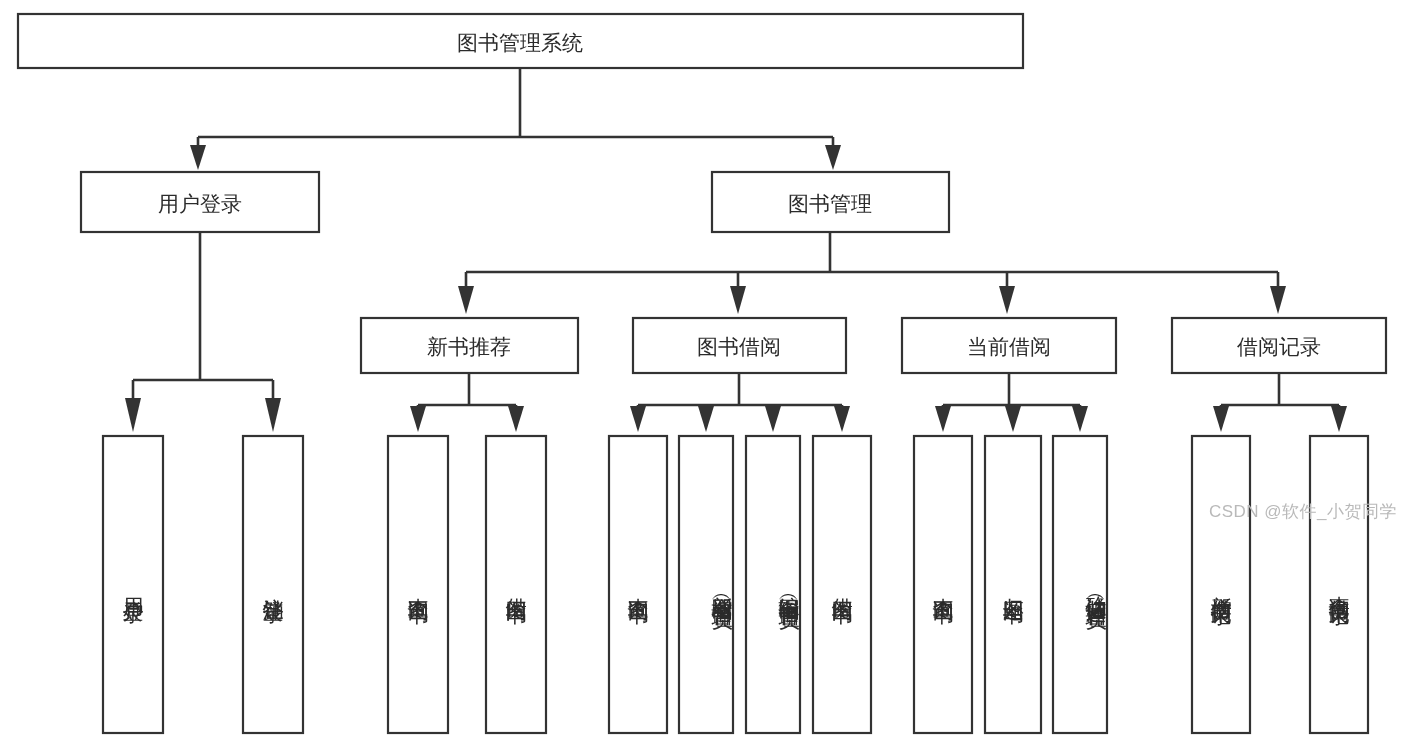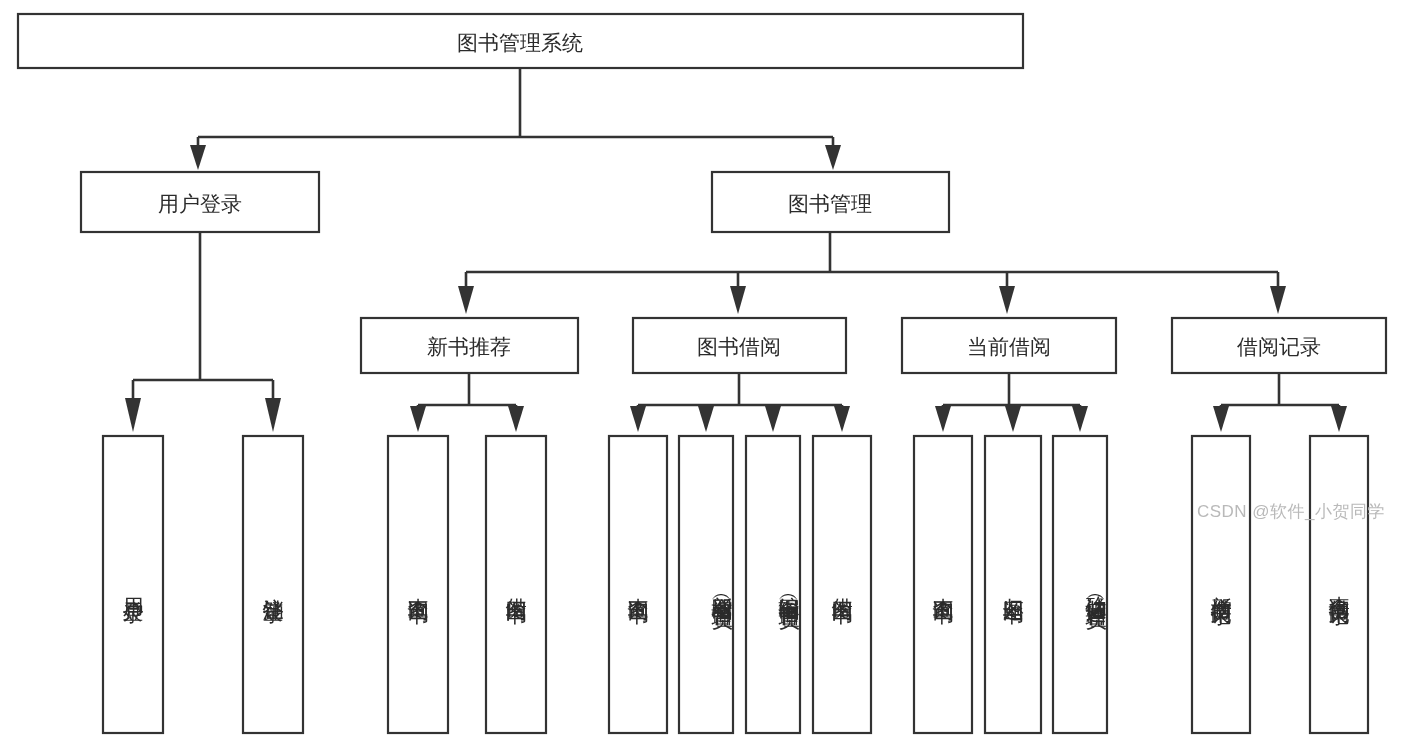--- a/index.html
+++ b/index.html
@@ -62,21 +62,21 @@
     display: flex;
     align-items: flex-start;
     justify-content: center;
     pointer-events: none;
   }
   .node-label-v.centered {
     align-items: center;
   }
   #watermark {
     position: absolute;
-    right: 20px;
+    right: 8px;
     bottom: 4px;
     font-family: "Liberation Sans", "DejaVu Sans", sans-serif;
     font-size: 17px;
     color: #b9b9b9;
     white-space: nowrap;
     letter-spacing: 0.5px;
   }
 </style>
 </head>
 <body>

